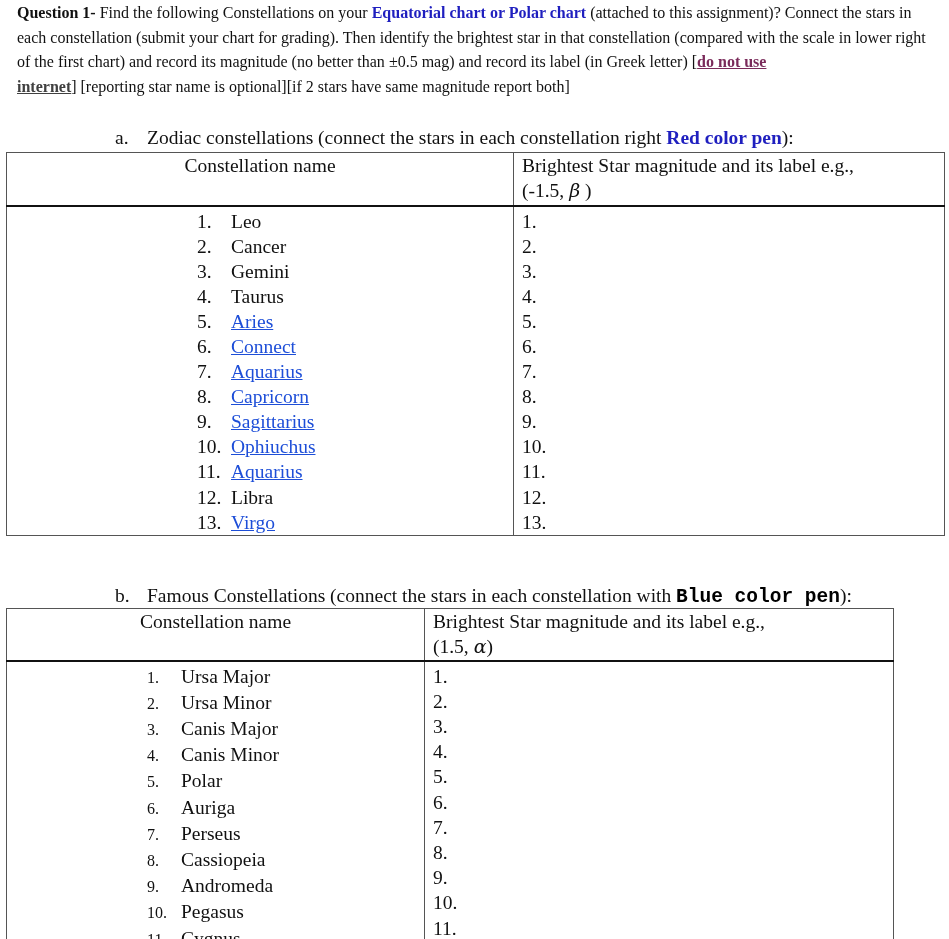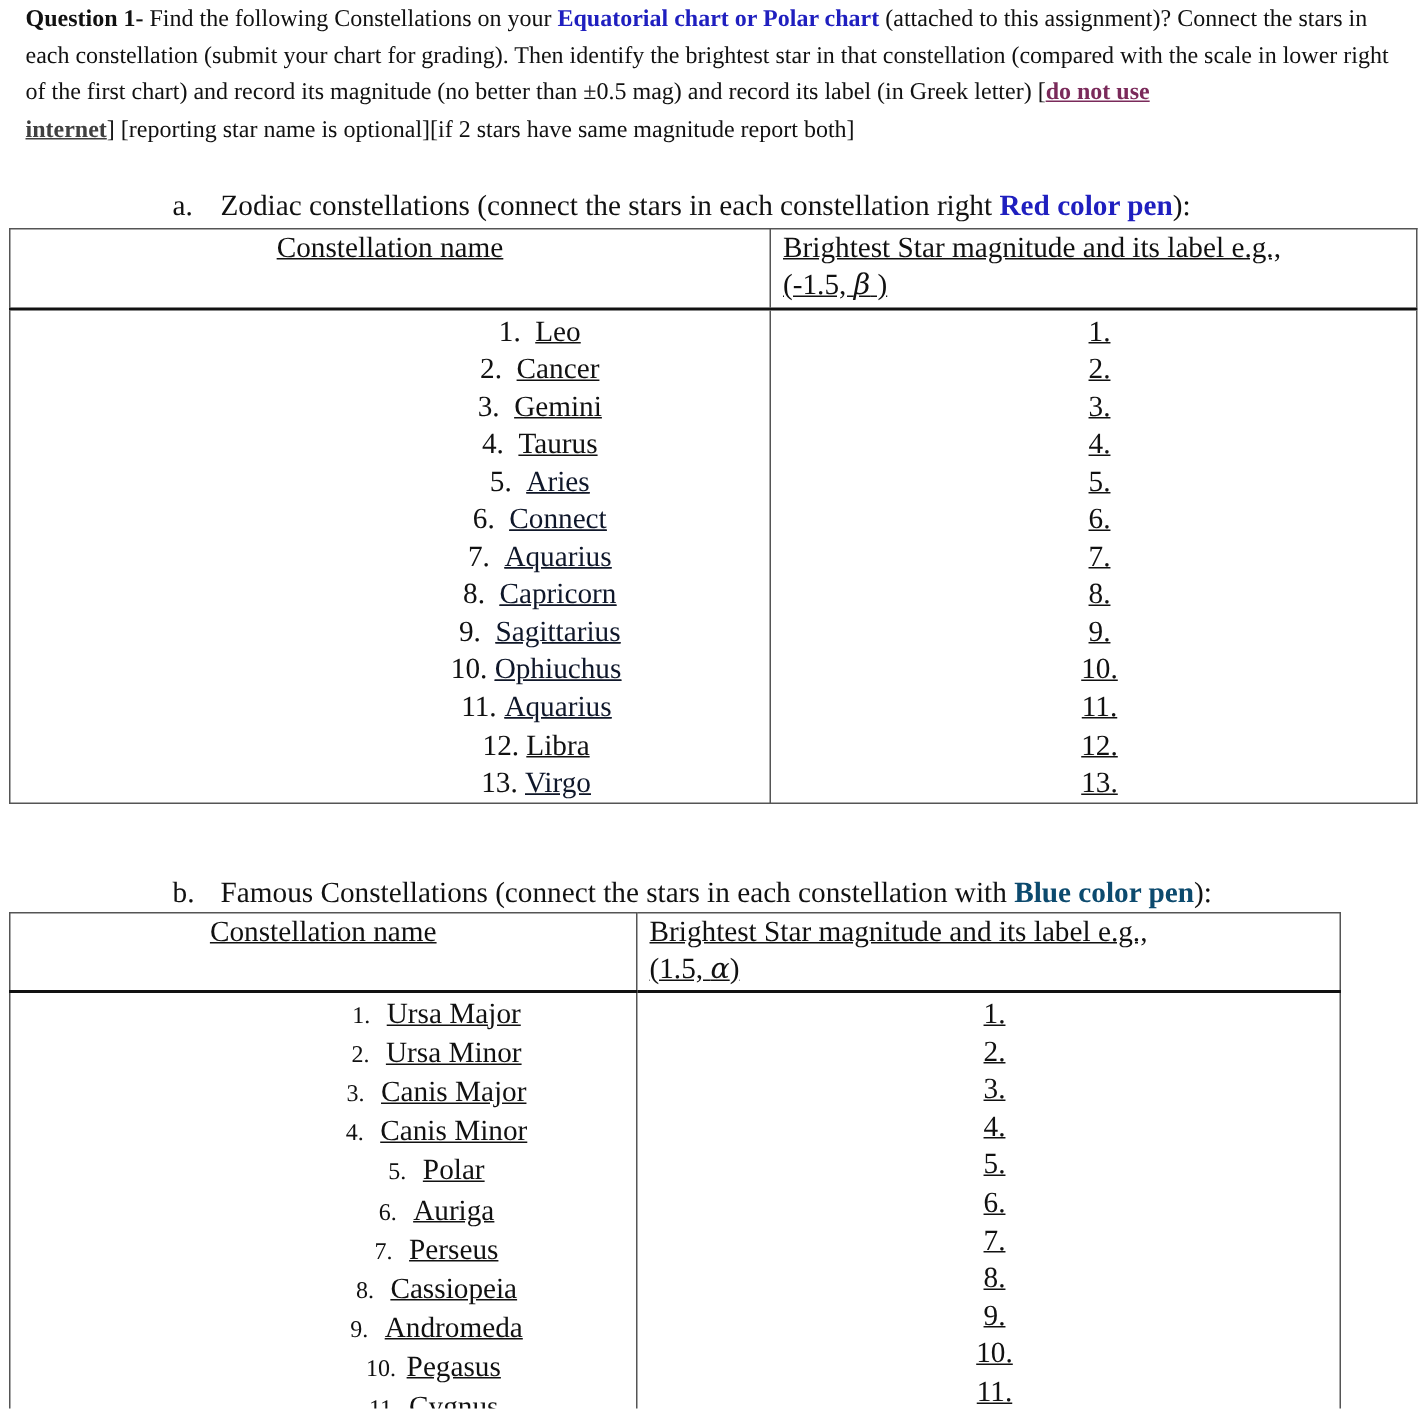--- a/index.html
+++ b/index.html
@@ -7,39 +7,39 @@
     width:949px; height:939px; overflow:hidden; position:relative;
     font-family: "Liberation Serif", "DejaVu Serif", serif;
     color:#111111; font-size:19.5px;
   }
   .intro {
     position:absolute; left:17px; top:1px; width:920px;
     line-height:24.6px; font-size:16px;
   }
   .intro b.q { font-weight:bold; color:#111; }
   .blue-bold { color:#1f1fbf; font-weight:bold; }
-  .red-bold { color:#0c4a6e; font-weight:bold; }
+  .red-bold { color:#000000; font-weight:bold;font-family:Liberation Mono, monospace; }
   .link-purple { color:#7a2a5a; font-weight:bold; text-decoration:underline; }
   .link-purple-plain { color:#404040; font-weight:bold; text-decoration:underline; }
   .sub-heading { position:absolute; font-size:19.5px; white-space:nowrap; }
   .sub-heading .letter { display:inline-block; width:32px; }
   table.grid {
-    position:absolute; border-collapse:collapse; table-layout:fixed;text-decoration:underline;
+    position:absolute; border-collapse:collapse; table-layout:fixed;
   }
   table.grid td {
     border:1.5px solid #555; vertical-align:top; padding:0; font-size:19.5px;
   }
   table.grid tr.hdr td { border-bottom:2px solid #111; }
   .hdr-left { text-align:center; line-height:24px; padding-top:1px !important; }
   .hdr-right { padding-left:8px !important; line-height:24px; padding-top:1px !important; }
   .greek { font-style:italic; font-family:"DejaVu Serif", serif; font-size:19px; }
-  ul.nlist { list-style:none; margin:0; padding:0;text-align:center; }
+  ul.nlist { list-style:none; margin:0; padding:0; }
   ul.nlist li { white-space:nowrap; }
   .num { display:inline-block; }
-  .red-link { color:#0f172a; text-decoration:underline; }
+  .red-link { color:#1d4ed8; text-decoration:underline; }
   .answers li { padding-left:8px; }
 </style>
 </head>
 <body>
 
 <div class="intro">
   <b class="q">Question 1-</b><span> Find the following Constellations on your </span><span class="blue-bold">Equatorial chart or Polar chart</span><span> (attached to this assignment)? Connect the stars in each constellation (submit your chart for grading). Then identify the brightest star in that constellation (compared with the scale in lower right of the first chart) and record its magnitude (no better than </span><span>±0.5 mag</span><span>) and record its label (in Greek letter) [</span><span class="link-purple">do not use</span><span> </span><br><span class="link-purple-plain">internet</span><span>] [reporting star name is optional][if 2 stars have same magnitude report both]</span>
 </div>
 
 <div class="sub-heading" style="left:115px; top:127px;">

